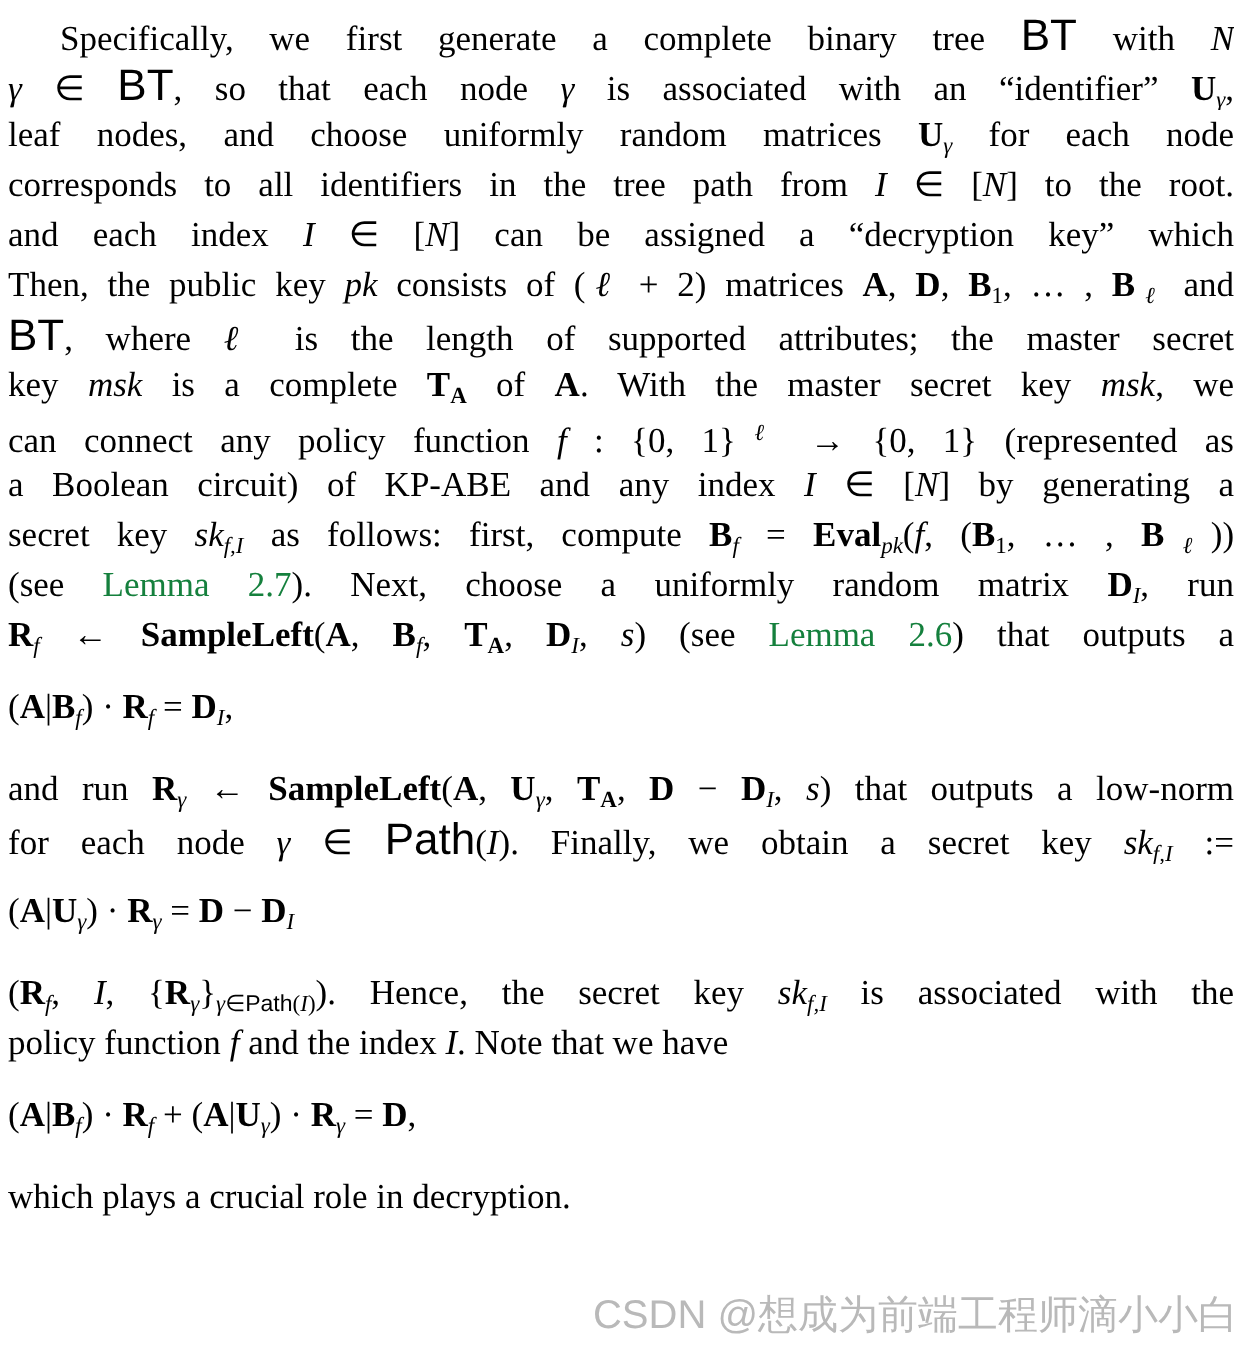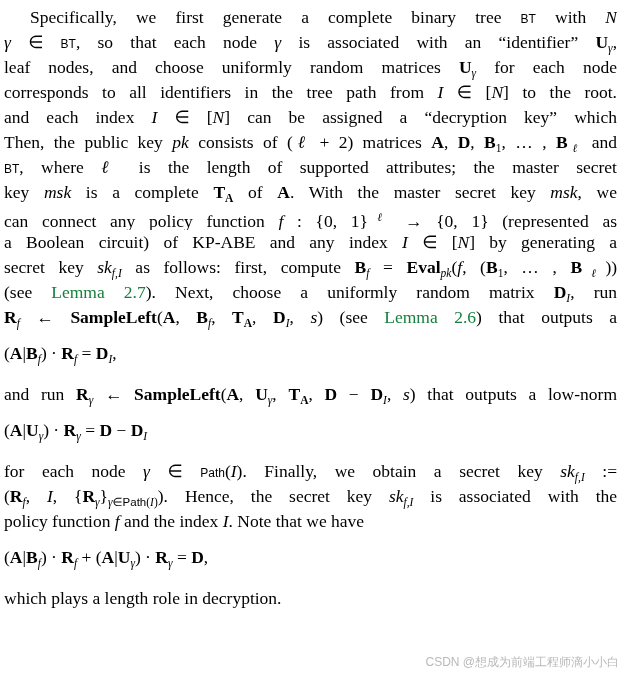--- a/index.html
+++ b/index.html
@@ -29,29 +29,29 @@
     text-align-last: left;
   }
   .line.indent { text-indent: 26px; }
   .line.eq {
     margin-top: 11px;
     margin-bottom: 16px;
     text-align: right;
   }
   .i  { font-style: italic; }
   .b  { font-weight: bold; }
-  .sf { font-family: "Liberation Sans", sans-serif; font-size: 12px; }
+  .sf { font-family: "Liberation Sans", sans-serif; font-size: 22px; }
   .sub { font-size: 11.5px; vertical-align: -3.5px; }
   .sup { font-size: 11.5px; vertical-align: 6px; }
   .link { color: #15803d; cursor: pointer; }
   .watermark {
     position: absolute;
     right: 2px; bottom: 4px;
     font-family: "Liberation Sans", sans-serif;
-    font-size: 12px;
+    font-size: 20px;
     color: #b9b9b9;
     white-space: nowrap;
     pointer-events: none;
   }
 </style>
 </head>
 <body>
 
 <div class="doc">
     <div class="line indent"><span>Specifically, we first generate a complete binary tree </span><span class="sf">BT</span><span> with </span><span class="i">N</span></div>
@@ -62,21 +62,21 @@
     <div class="line"><span>Then, the public key </span><span class="i">pk</span><span> consists of (</span><span class="i">ℓ</span><span> + 2) matrices </span><span class="b">A</span><span>, </span><span class="b">D</span><span>, </span><span class="b">B</span><span class="sub">1</span><span>, … , </span><span class="b">B</span><span class="sub i">ℓ</span><span> and</span></div>
     <div class="line"><span class="sf">BT</span><span>, where </span><span class="i">ℓ</span><span> is the length of supported attributes; the master secret</span></div>
     <div class="line"><span>key </span><span class="i">msk</span><span> is a complete </span><span class="b">T</span><span class="sub b">A</span><span> of </span><span class="b">A</span><span>. With the master secret key </span><span class="i">msk</span><span>, we</span></div>
     <div class="line"><span>can connect any policy function </span><span class="i">f</span><span> : {0, 1}</span><span class="sup i">ℓ</span><span> → {0, 1} (represented as</span></div>
     <div class="line"><span>a Boolean circuit) of KP-ABE and any index </span><span class="i">I</span><span> ∈ [</span><span class="i">N</span><span>] by generating a</span></div>
     <div class="line"><span>secret key </span><span class="i">sk</span><span class="sub i">f,I</span><span> as follows: first, compute </span><span class="b">B</span><span class="sub i">f</span><span> = </span><span class="b">Eval</span><span class="sub i">pk</span><span>(</span><span class="i">f</span><span>, (</span><span class="b">B</span><span class="sub">1</span><span>, … , </span><span class="b">B</span><span class="sub i">ℓ</span><span>))</span></div>
     <div class="line"><span>(see </span><span class="link">Lemma 2.7</span><span>). Next, choose a uniformly random matrix </span><span class="b">D</span><span class="sub i">I</span><span>, run</span></div>
     <div class="line"><span class="b">R</span><span class="sub i">f</span><span> ← </span><span class="b">SampleLeft</span><span>(</span><span class="b">A</span><span>, </span><span class="b">B</span><span class="sub i">f</span><span>, </span><span class="b">T</span><span class="sub b">A</span><span>, </span><span class="b">D</span><span class="sub i">I</span><span>, </span><span class="i">s</span><span>) (see </span><span class="link">Lemma 2.6</span><span>) that outputs a</span></div>
     <div class="line eq nojust"><span>(</span><span class="b">A</span><span>|</span><span class="b">B</span><span class="sub i">f</span><span>) · </span><span class="b">R</span><span class="sub i">f</span><span> = </span><span class="b">D</span><span class="sub i">I</span><span>,</span></div>
     <div class="line"><span>and run </span><span class="b">R</span><span class="sub i">γ</span><span> ← </span><span class="b">SampleLeft</span><span>(</span><span class="b">A</span><span>, </span><span class="b">U</span><span class="sub i">γ</span><span>, </span><span class="b">T</span><span class="sub b">A</span><span>, </span><span class="b">D</span><span> − </span><span class="b">D</span><span class="sub i">I</span><span>, </span><span class="i">s</span><span>) that outputs a low-norm</span></div>
+    <div class="line"><span>for each node </span><span class="i">γ</span><span> ∈ </span><span class="sf">Path</span><span>(</span><span class="i">I</span><span>). Finally, we obtain a secret key </span><span class="i">sk</span><span class="sub i">f,I</span><span> :=</span></div>
     <div class="line eq nojust"><span>(</span><span class="b">A</span><span>|</span><span class="b">U</span><span class="sub i">γ</span><span>) · </span><span class="b">R</span><span class="sub i">γ</span><span> = </span><span class="b">D</span><span> − </span><span class="b">D</span><span class="sub i">I</span></div>
-    <div class="line"><span>for each node </span><span class="i">γ</span><span> ∈ </span><span class="sf">Path</span><span>(</span><span class="i">I</span><span>). Finally, we obtain a secret key </span><span class="i">sk</span><span class="sub i">f,I</span><span> :=</span></div>
     <div class="line"><span>(</span><span class="b">R</span><span class="sub i">f</span><span>, </span><span class="i">I</span><span>, {</span><span class="b">R</span><span class="sub i">γ</span><span>}</span><span class="sub i">γ</span><span class="sub">∈</span><span class="sub sf">Path</span><span class="sub">(</span><span class="sub i">I</span><span class="sub">)</span><span>). Hence, the secret key </span><span class="i">sk</span><span class="sub i">f,I</span><span> is associated with the</span></div>
     <div class="line nojust"><span>policy function </span><span class="i">f</span><span> and the index </span><span class="i">I</span><span>. Note that we have</span></div>
     <div class="line eq nojust"><span>(</span><span class="b">A</span><span>|</span><span class="b">B</span><span class="sub i">f</span><span>) · </span><span class="b">R</span><span class="sub i">f</span><span> + (</span><span class="b">A</span><span>|</span><span class="b">U</span><span class="sub i">γ</span><span>) · </span><span class="b">R</span><span class="sub i">γ</span><span> = </span><span class="b">D</span><span>,</span></div>
-    <div class="line nojust"><span>which plays a length role in decryption.</span></div>
+    <div class="line nojust"><span>which plays a crucial role in decryption.</span></div>
   </div>
 
 <div class="watermark">CSDN @想成为前端工程师滴小小白</div>
 
 </body></html>

